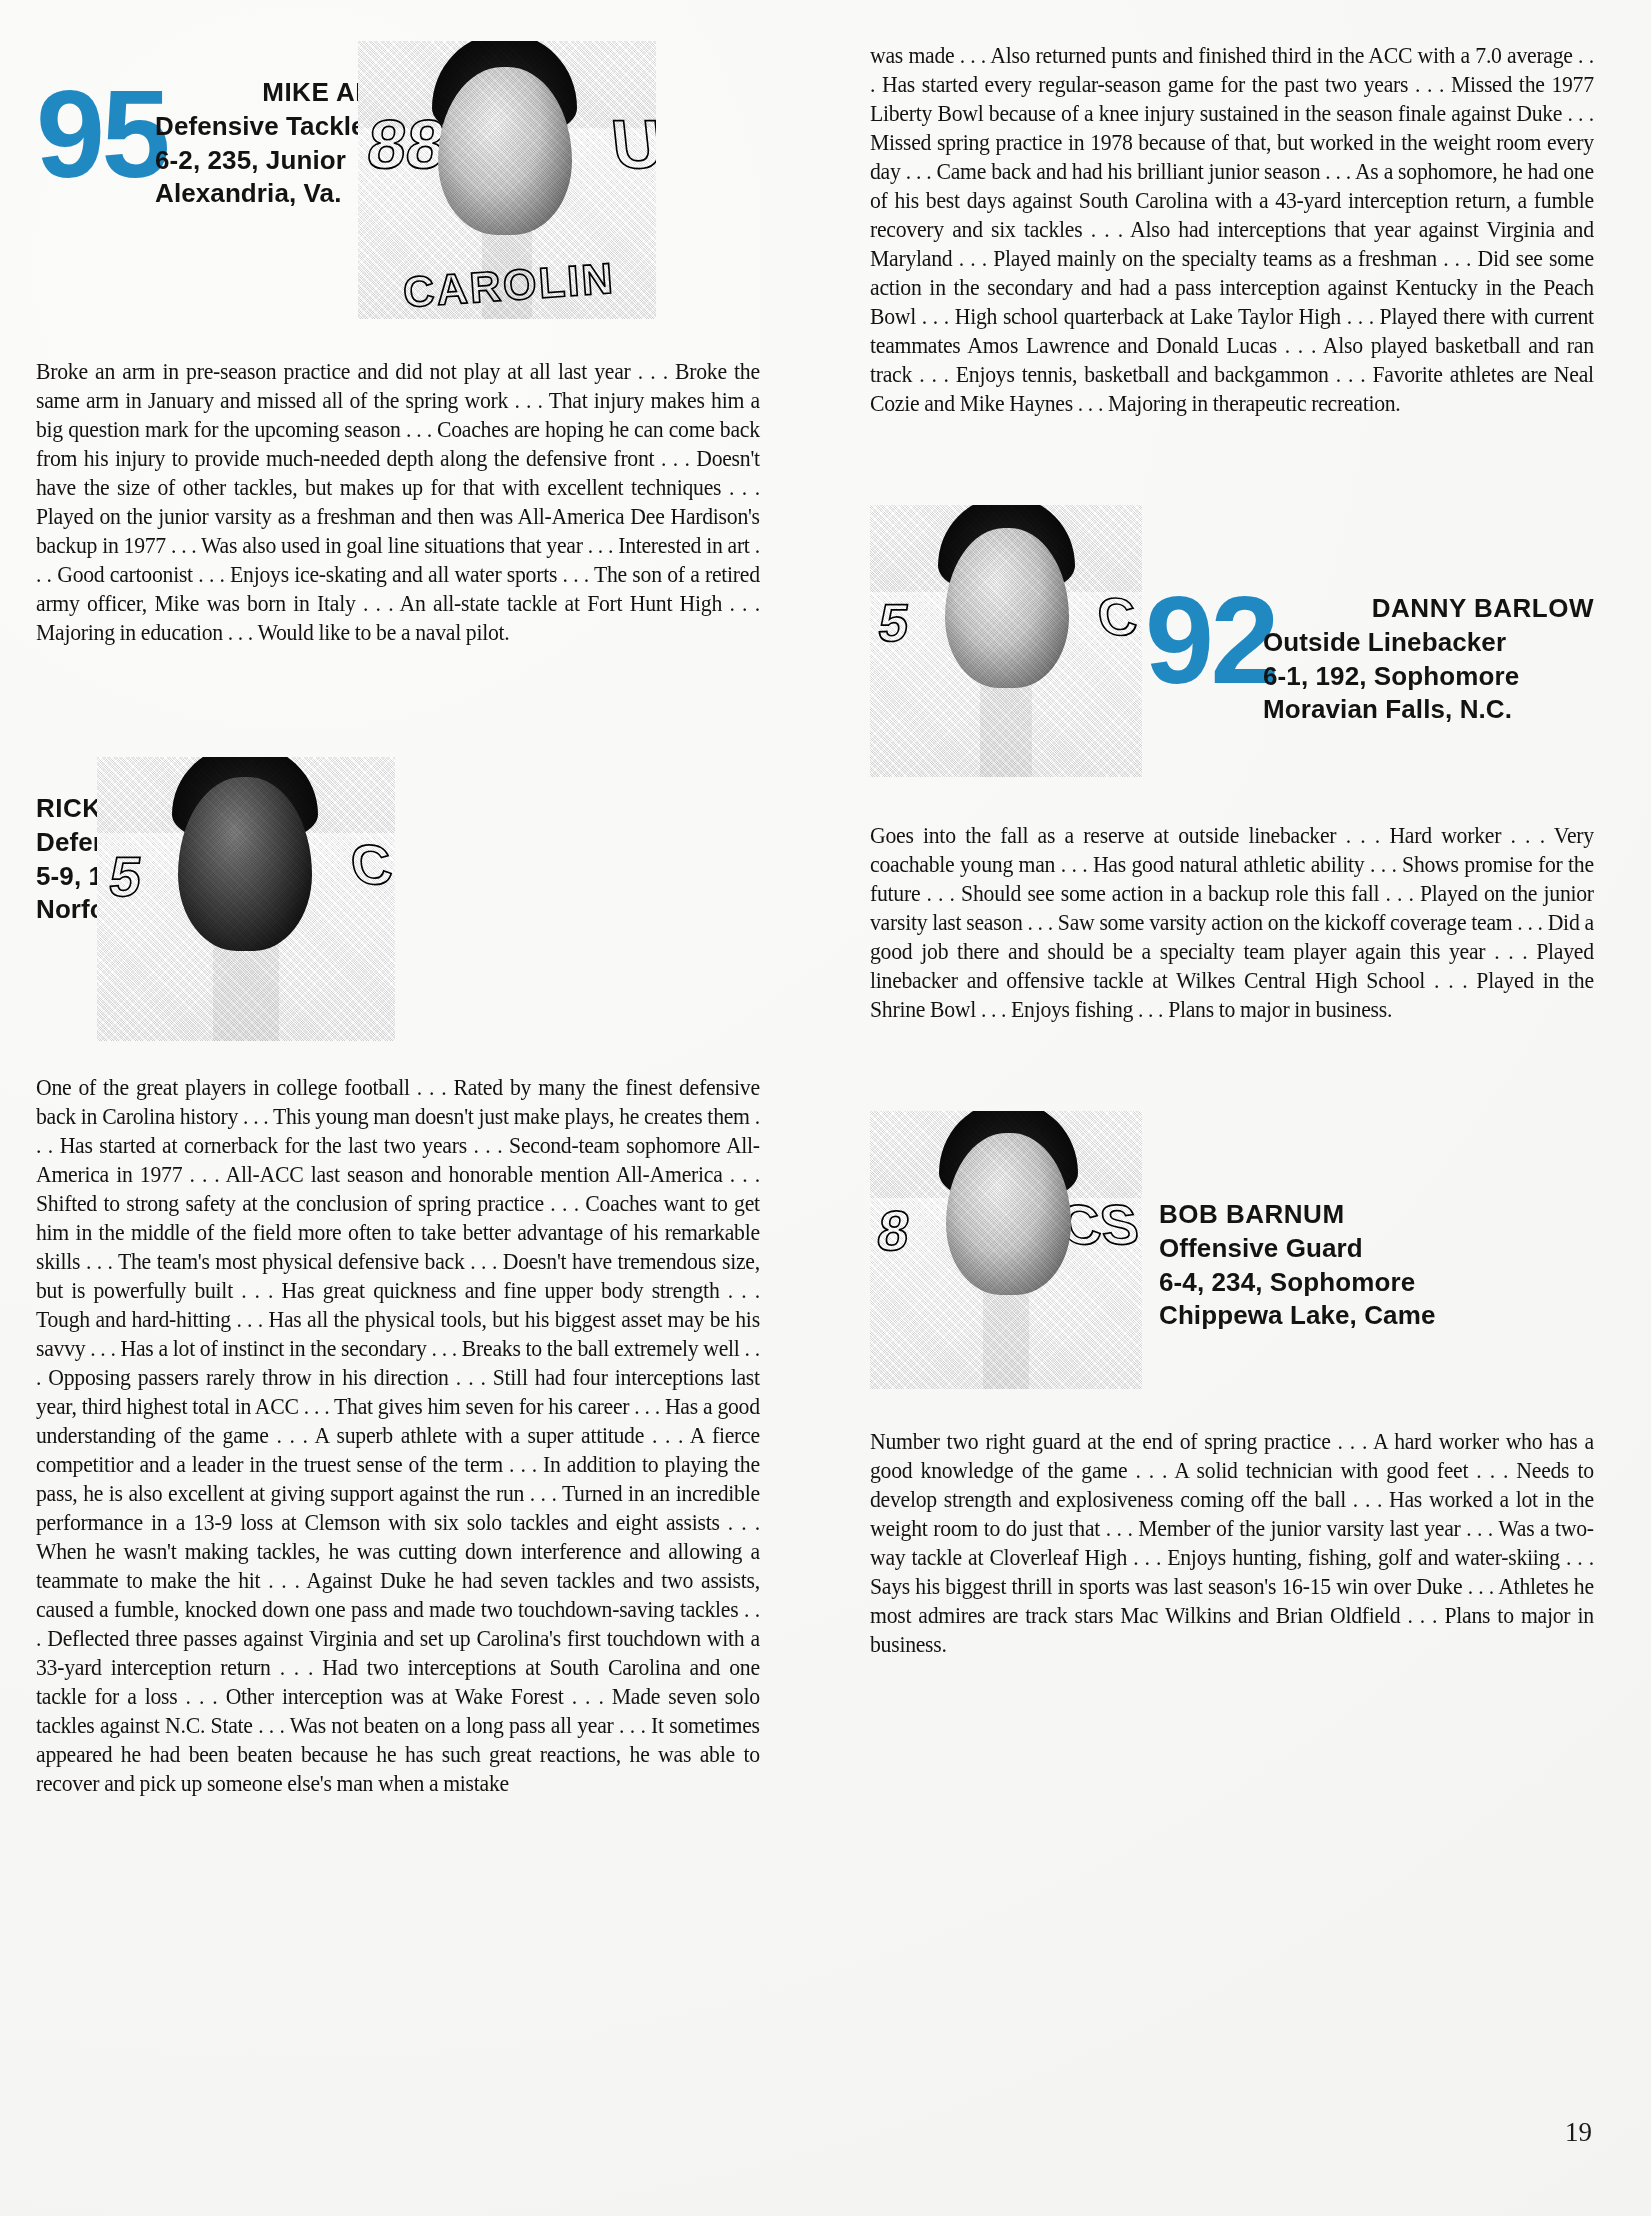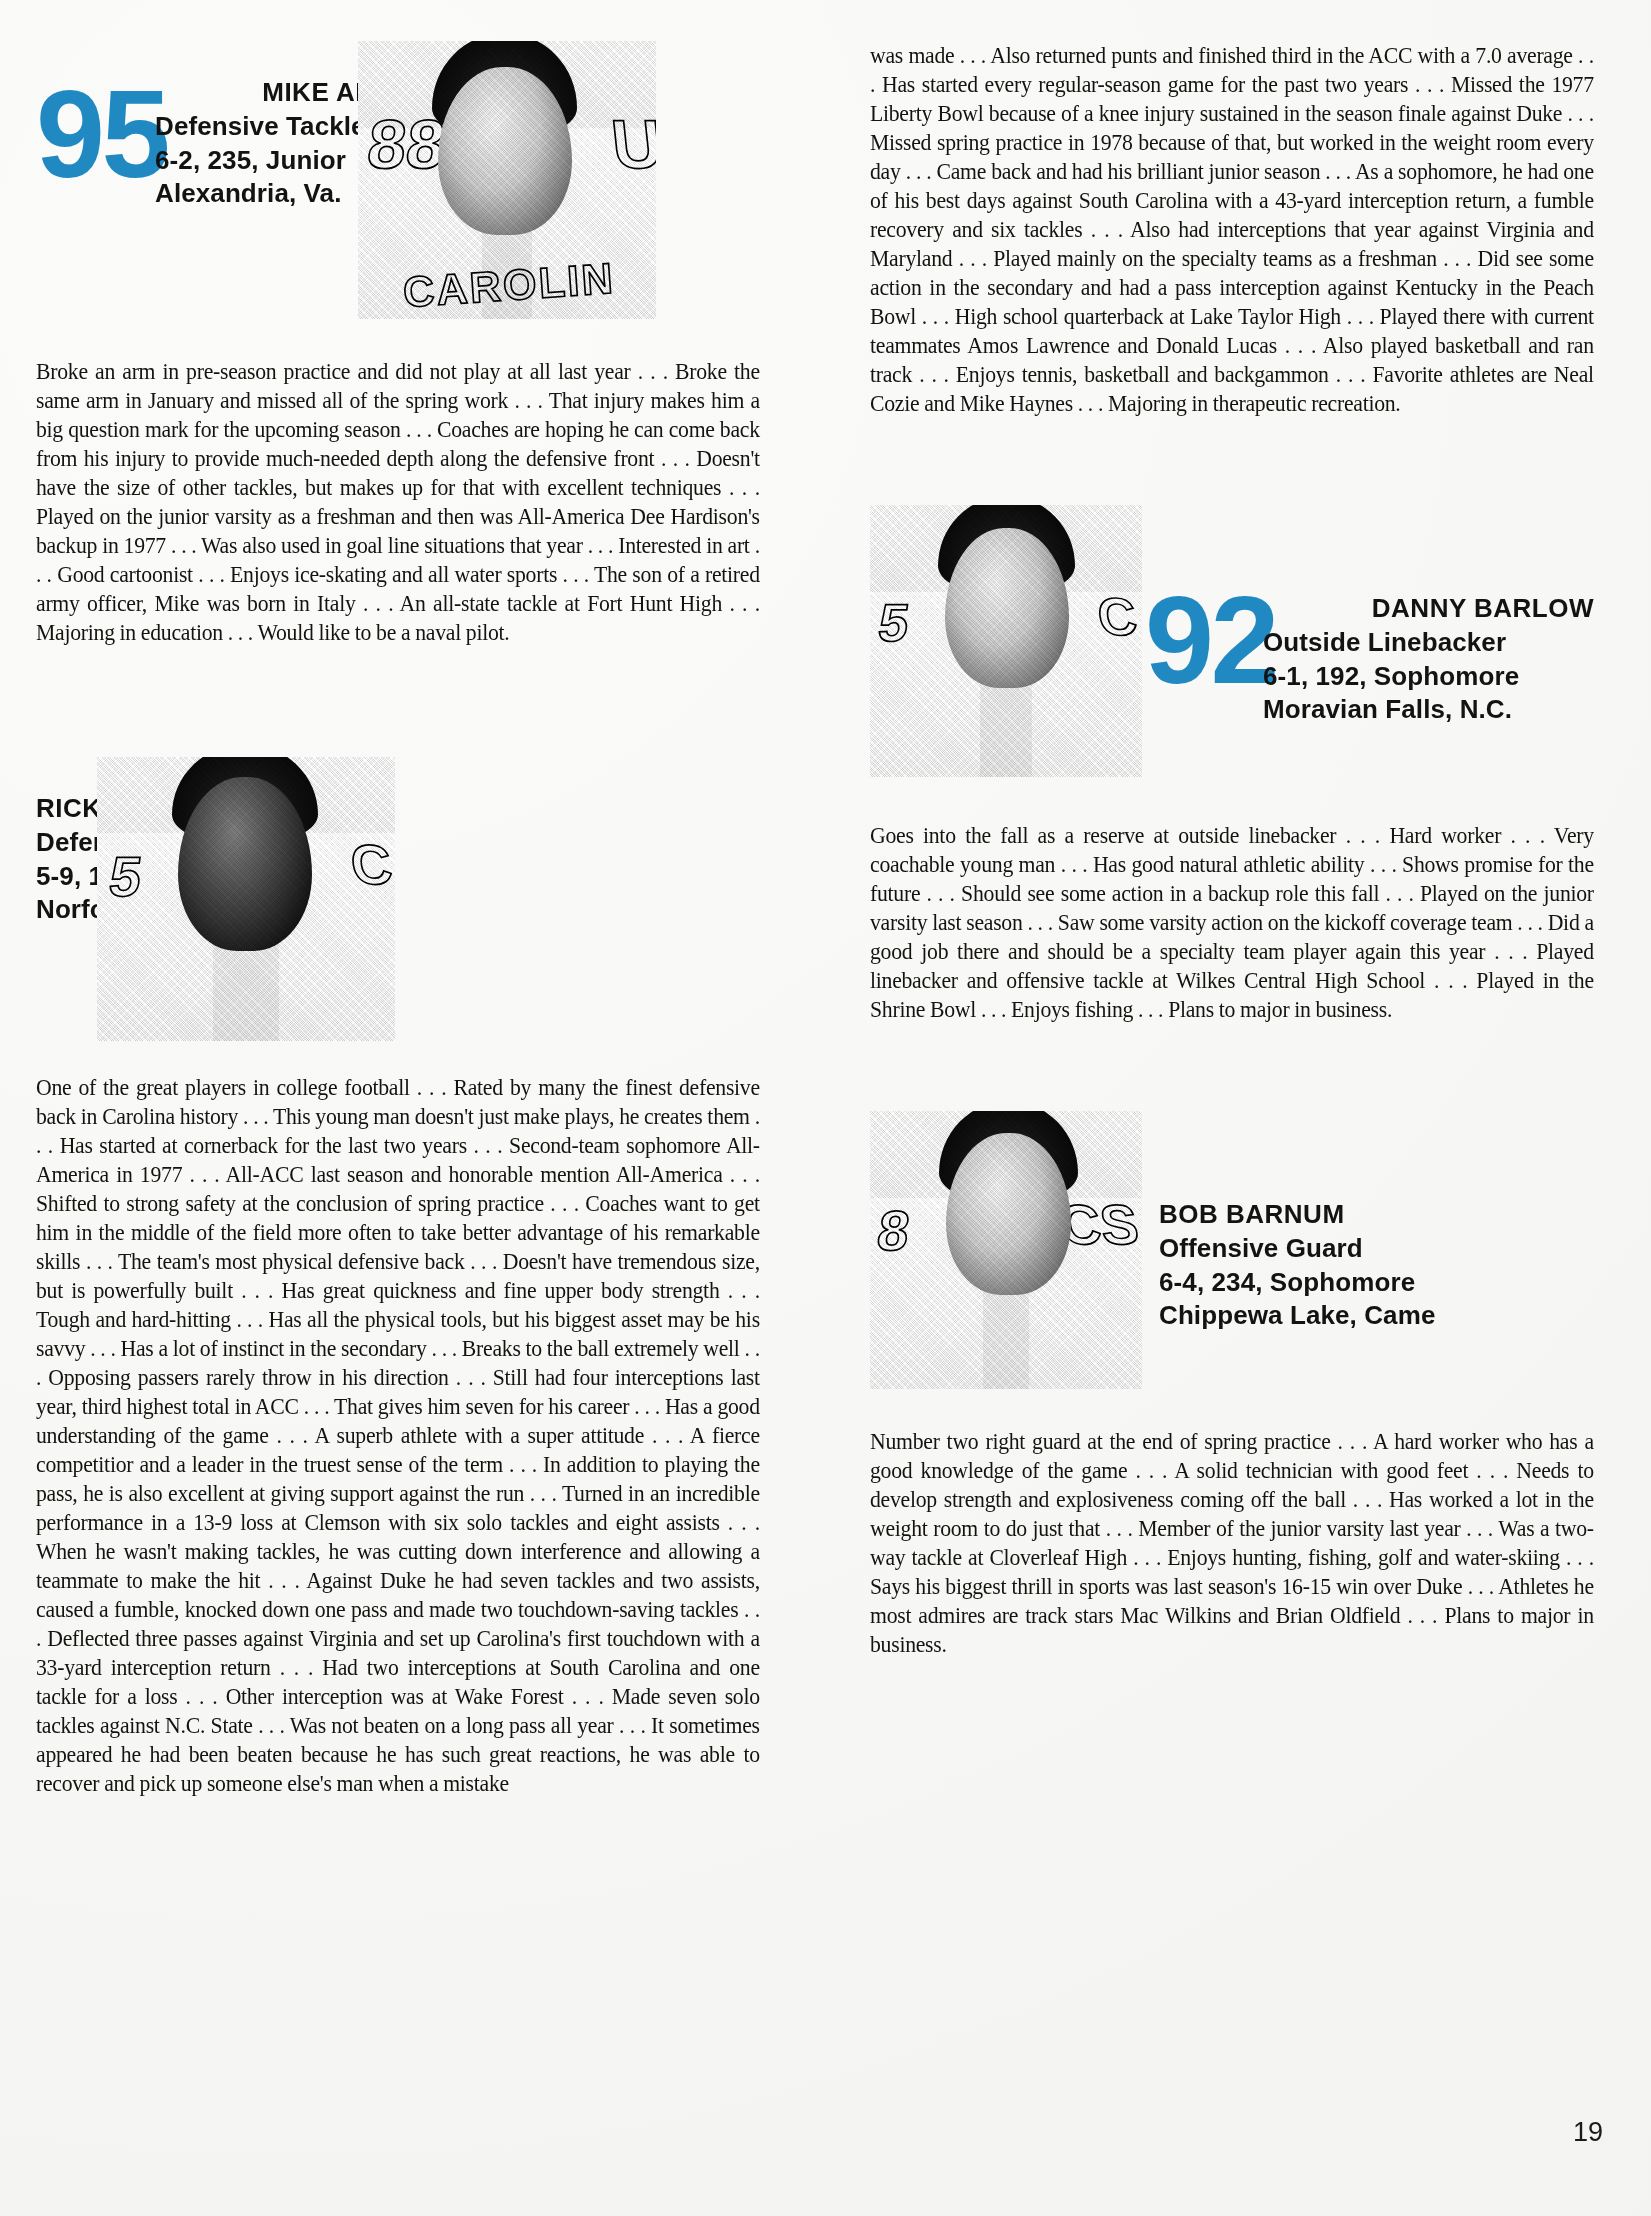--- a/index.html
+++ b/index.html
@@ -121,22 +121,22 @@
     transform:scaleX(.93);
     transform-origin:left top;
     width:107.5%;
   }
   .gap-sm{height:32px;}
   .gap-md{height:87px;}
   .gap-lg{height:110px;}
 
   .folio{
     position:absolute;
-    right:49px;bottom:68px;
-    font-family:Liberation Sans, sans-serif;
+    right:60px;bottom:68px;
+    font-family:Liberation Serif, serif;
     font-size:27px;
     color:#1a1a1a;
   }
 </style>
 </head>
 <body>
 
 <div class="page">
  <div class="cols">
 

